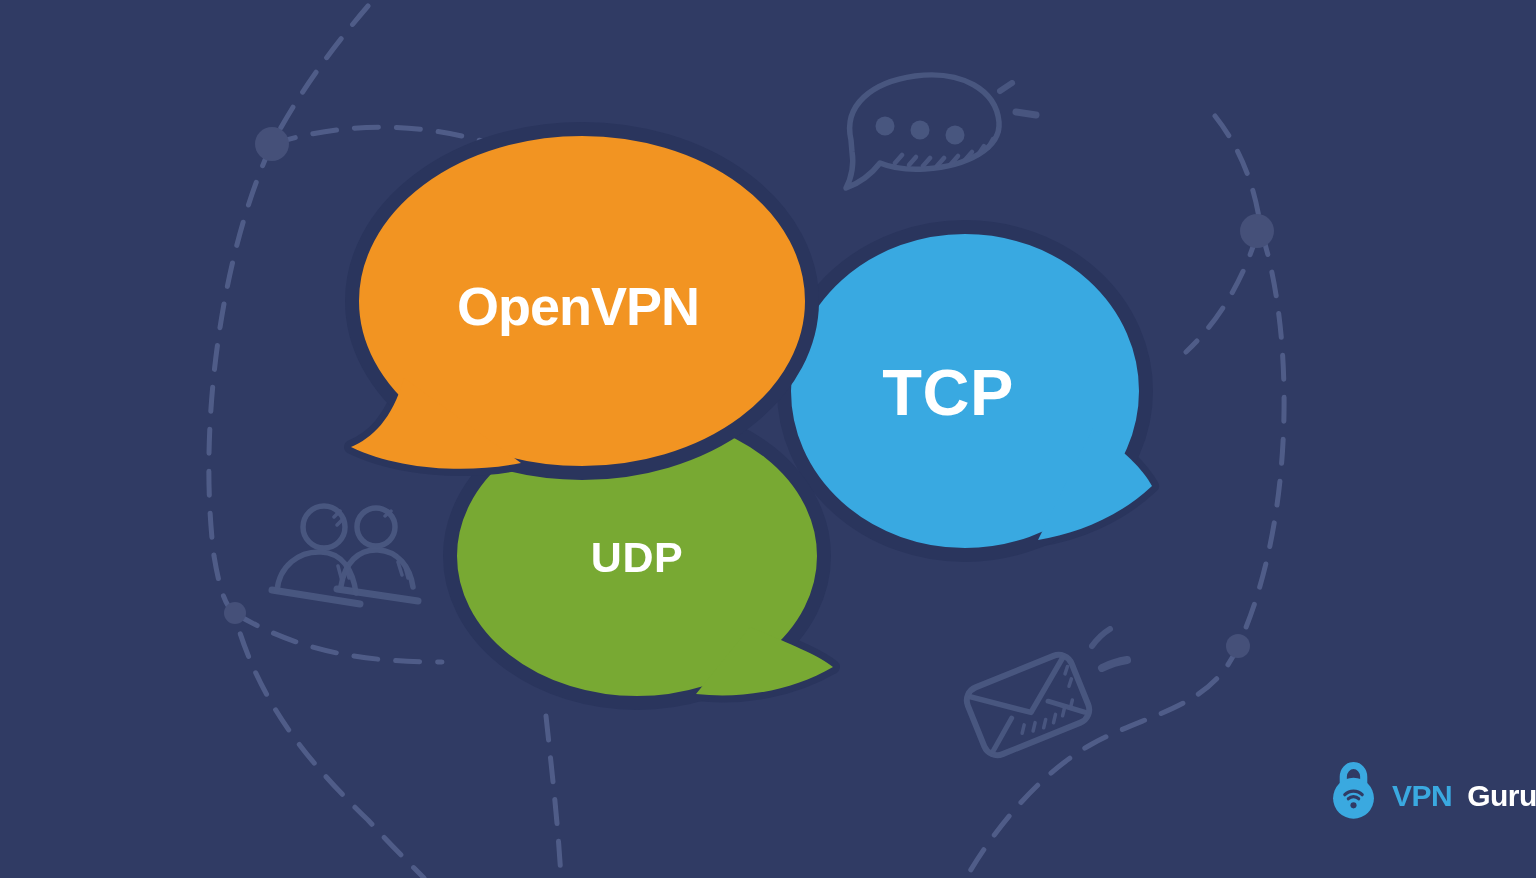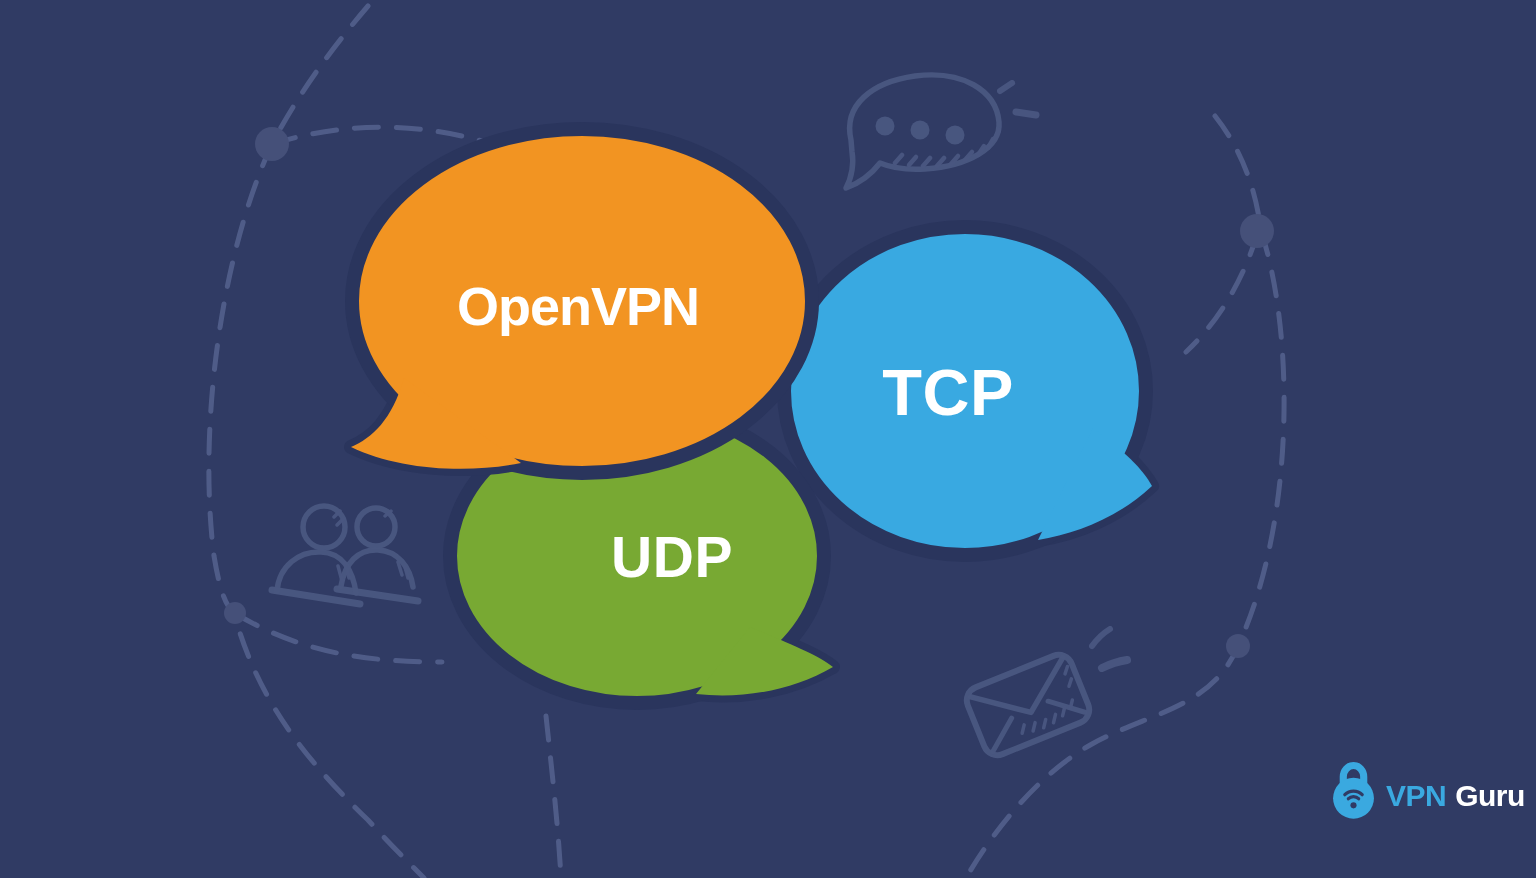--- a/index.html
+++ b/index.html
@@ -54,30 +54,30 @@
     position: absolute;
     transform: translate(-50%, -50%);
     color: var(--label, #FFFFFF);
     font-weight: bold;
     letter-spacing: -1px;
     white-space: nowrap;
     user-select: none;
   }
   .lbl-openvpn { left: 578px; top: 306px; font-size: 54px; }
   .lbl-tcp     { left: 948px; top: 392px; font-size: 65px; letter-spacing: 0.5px; }
-  .lbl-udp     { left: 672px; top: 557px; font-size: 57px; letter-spacing: 0.5px; }
+  .lbl-udp     { left: 637px; top: 557px; font-size: 43px; letter-spacing: 0.5px; }
 
   
   .logo {
     position: absolute;
     left: 1330px;
     top: 756px;
     display: flex;
     align-items: center;
-    gap: 9px;
+    gap: 15px;
   }
   .logo svg { display: block; }
   .logo-text {
     font-weight: bold;
     font-size: 30px;
     letter-spacing: -0.5px;
     line-height: 1;
     margin-top: 16px;
   }
   .logo-vpn  { color: var(--logoblue, #3AA9E0); }

